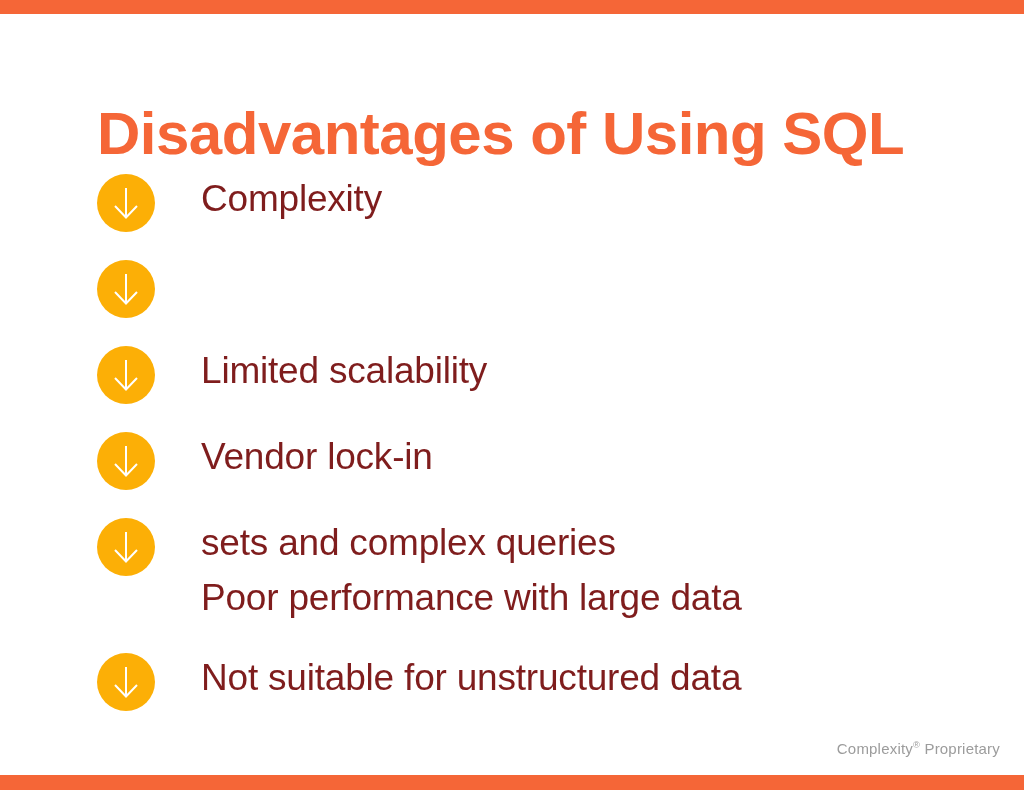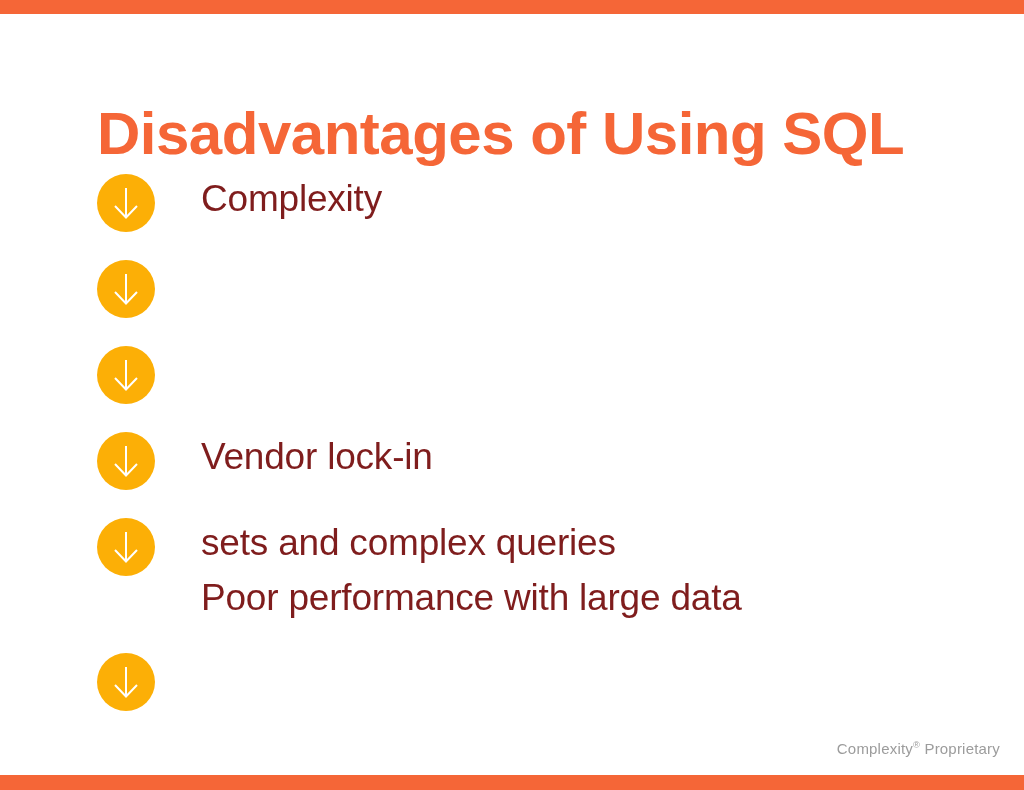--- a/index.html
+++ b/index.html
@@ -135,20 +135,23 @@
           </svg>
         </span>
       </li>
       <li class="bullet-item">
         <span class="bullet-icon">
           <svg width="30" height="34" viewBox="0 0 30 34">
             <path d="M15 2 L15 31" stroke="#ffffff" stroke-width="2" fill="none" stroke-linecap="butt"></path>
             <path d="M4 20 L15 31.5 L26 20" stroke="#ffffff" stroke-width="2" fill="none" stroke-linecap="butt" stroke-linejoin="miter"></path>
           </svg>
         </span>
+        <span class="bullet-label">
+          <span class="line">Limited scalability</span>
+        </span>
       </li>
       <li class="bullet-item">
         <span class="bullet-icon">
           <svg width="30" height="34" viewBox="0 0 30 34">
             <path d="M15 2 L15 31" stroke="#ffffff" stroke-width="2" fill="none" stroke-linecap="butt"></path>
             <path d="M4 20 L15 31.5 L26 20" stroke="#ffffff" stroke-width="2" fill="none" stroke-linecap="butt" stroke-linejoin="miter"></path>
           </svg>
         </span>
         <span class="bullet-label">
           <span class="line">Vendor lock-in</span>
@@ -166,20 +169,23 @@
           <span class="line">Poor performance with large data</span>
         </span>
       </li>
       <li class="bullet-item">
         <span class="bullet-icon">
           <svg width="30" height="34" viewBox="0 0 30 34">
             <path d="M15 2 L15 31" stroke="#ffffff" stroke-width="2" fill="none" stroke-linecap="butt"></path>
             <path d="M4 20 L15 31.5 L26 20" stroke="#ffffff" stroke-width="2" fill="none" stroke-linecap="butt" stroke-linejoin="miter"></path>
           </svg>
         </span>
+        <span class="bullet-label">
+          <span class="line">Not suitable for unstructured data</span>
+        </span>
       </li>
     </ul>
 
   <div class="footer-note">
     <span>Complexity</span><sup>®</sup><span> Proprietary</span>
   </div>
 
   <div class="bar bar-bottom"></div>
 
 </div>

